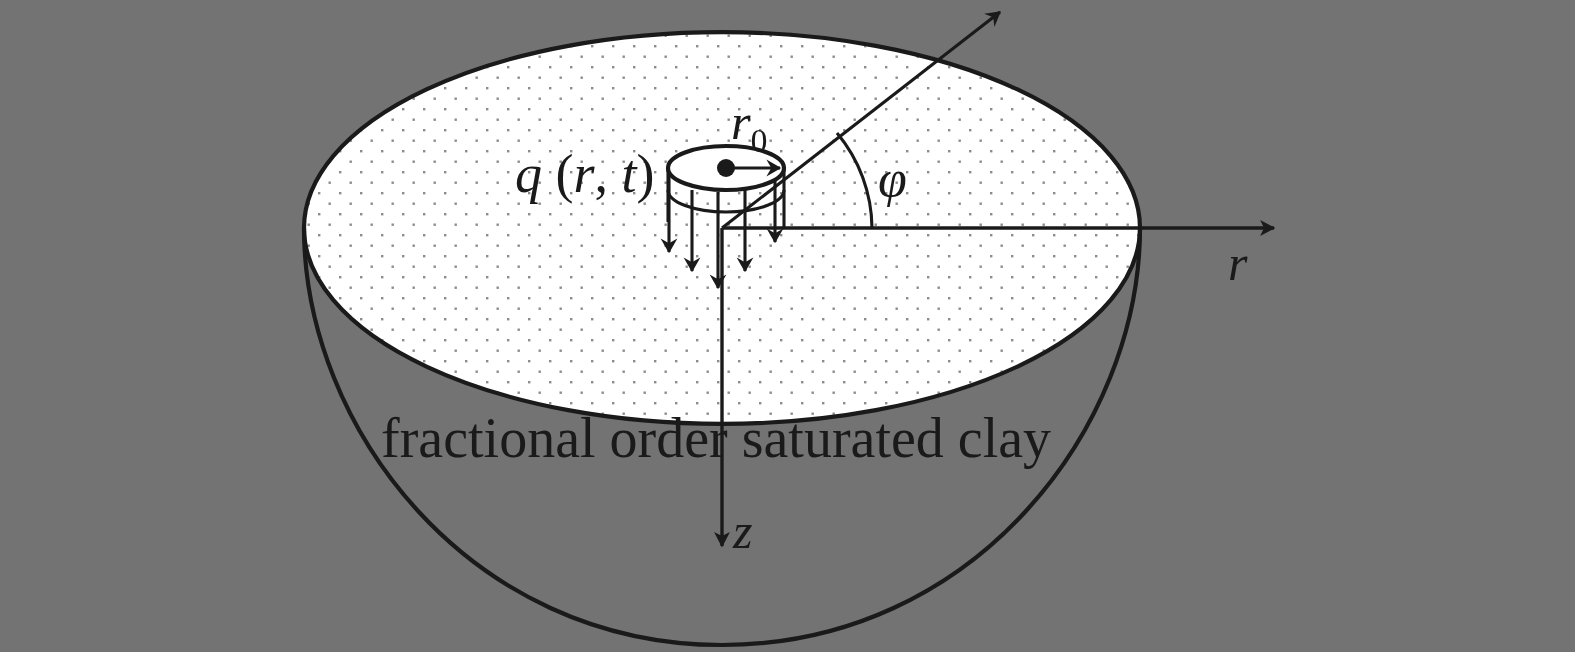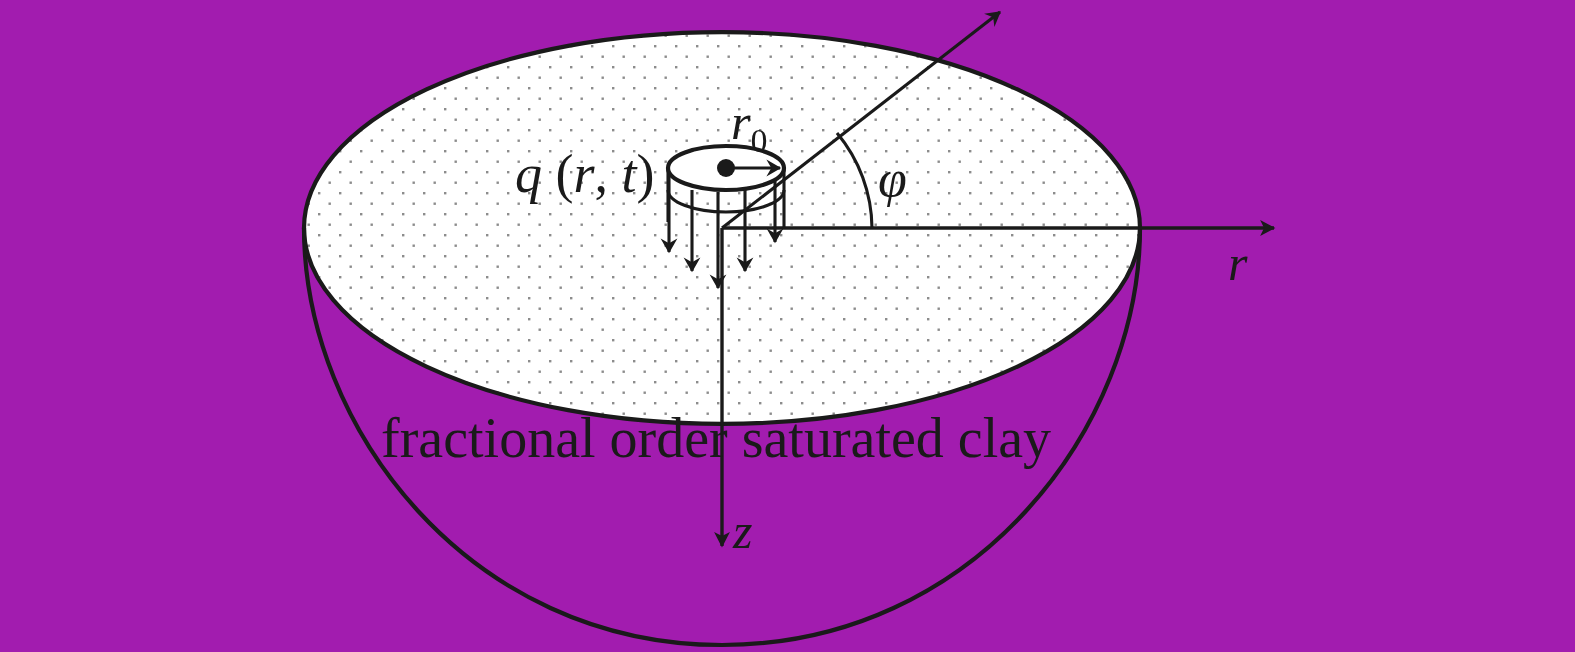--- a/index.html
+++ b/index.html
@@ -8,21 +8,21 @@
     padding: 0;
     background: #ffffff;
   }
   body {
     font-family: "Liberation Serif", "DejaVu Serif", serif;
   }
   #figure-root {
     position: relative;
     width: 1575px;
     height: 652px;
-    background: #a21caf;
+    background: #737373;
     overflow: hidden;
   }
   #figure-svg {
     position: absolute;
     top: 0;
     left: 0;
     width: 1575px;
     height: 652px;
     display: block;
   }

